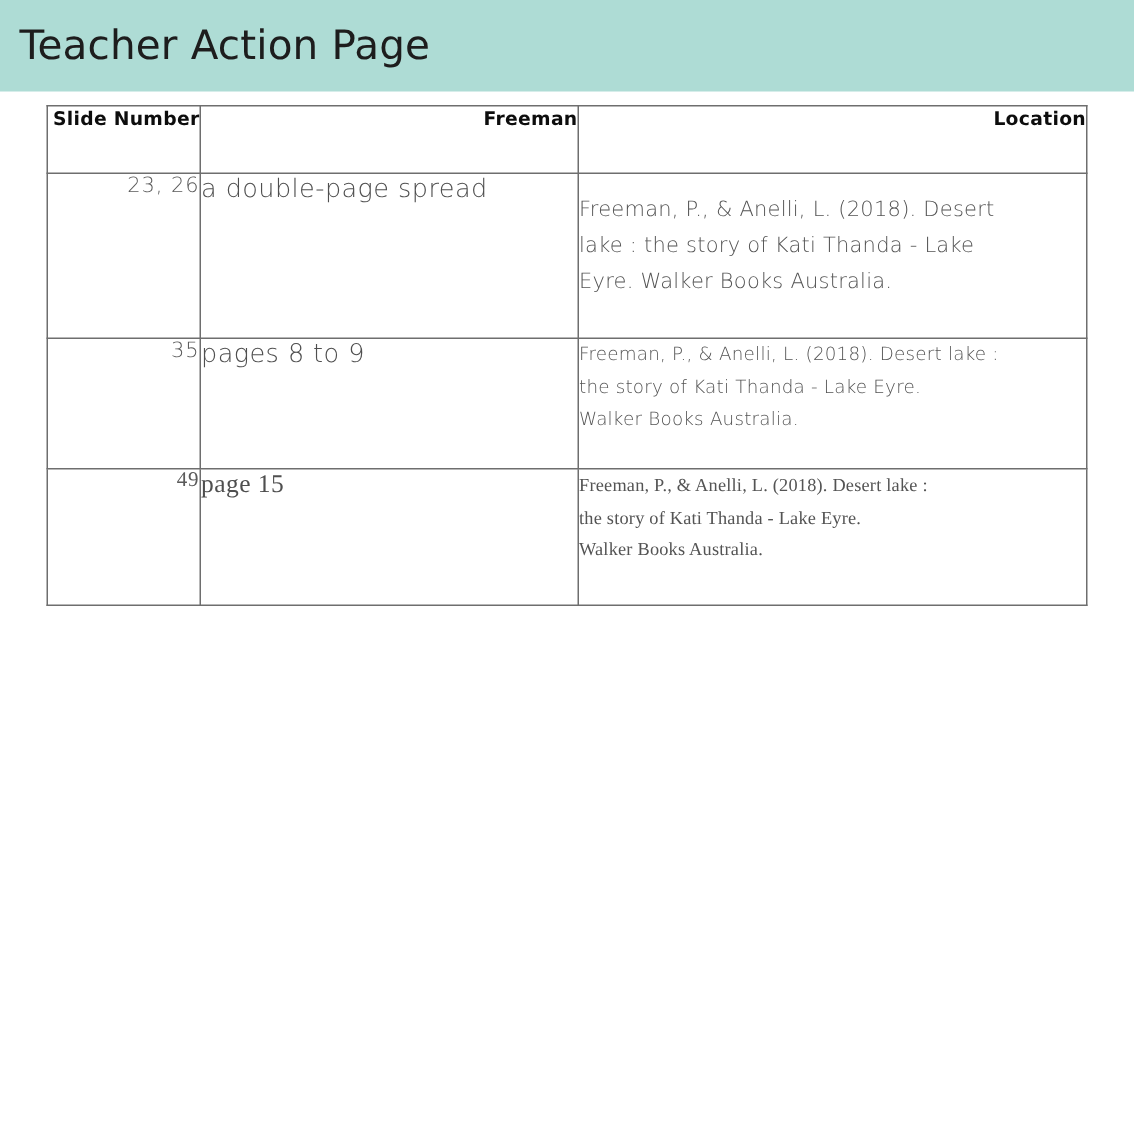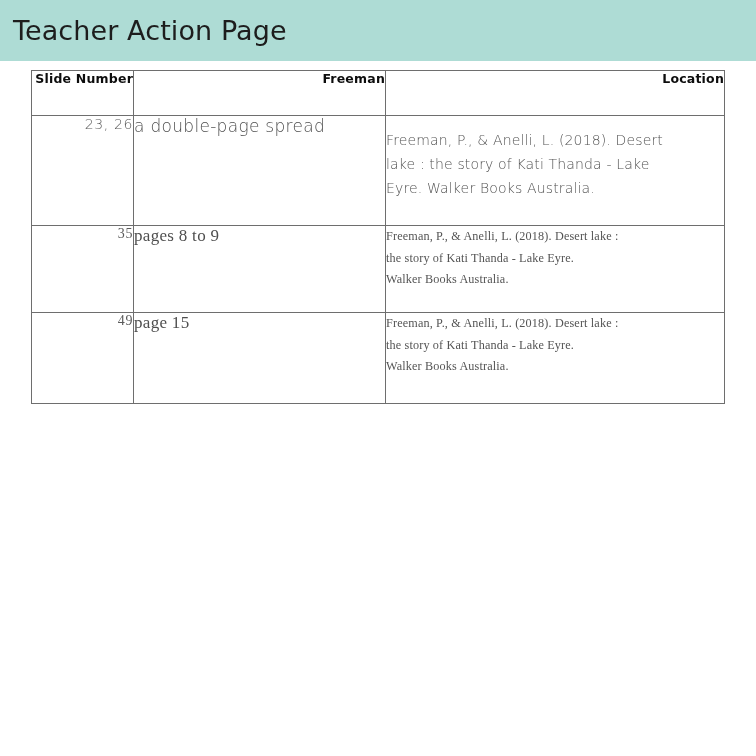--- a/index.html
+++ b/index.html
@@ -106,21 +106,21 @@
   tr.row-large td.location-cell {
     font-size: 14px;
     line-height: 1.72;
     padding-top: 12px;
   }
   tr.row-large td.slide-cell { font-size: 14px; }
 
   
   tr.r1 td { height: 97px; }
   tr.r2 td { height: 85px; }
-  tr.r3 td { height: 86px; font-family: Liberation Serif, serif; }
+  tr.r3 td { height: 86px; }
   tr.r4 td { height: 84px; }
   tr.r5 td { height: 85px; }
   tr.r6 td { height: 90px; font-family: Liberation Serif, serif; }
 
   .cite-line { display: block; white-space: nowrap; }
 </style>
 </head>
 <body>
 
 <div class="title-band">

